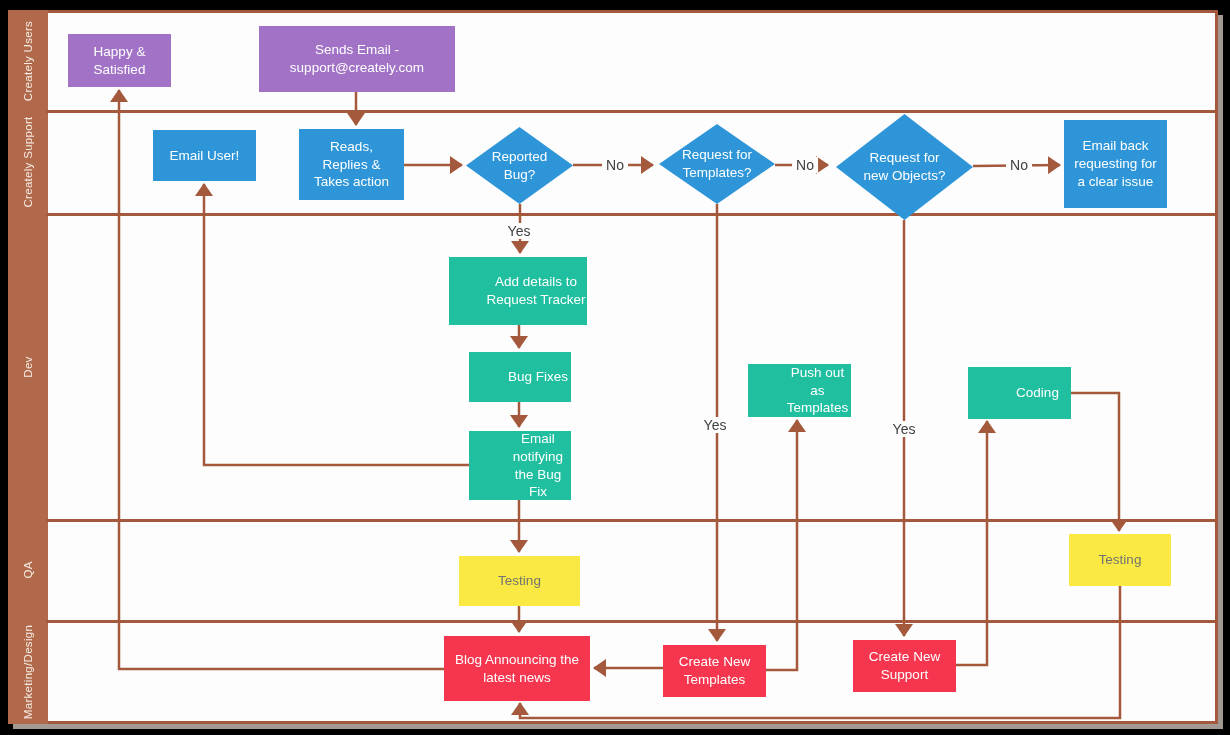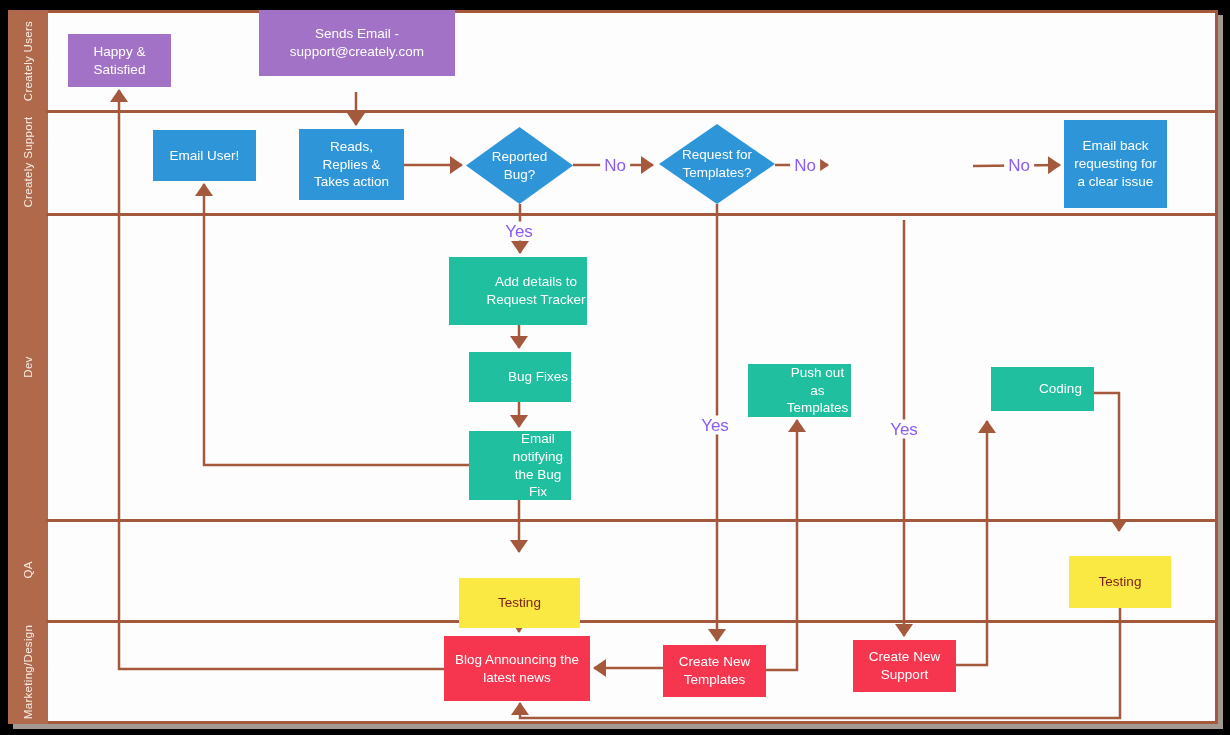--- a/index.html
+++ b/index.html
@@ -8,28 +8,28 @@
   .diagram-bg{position:absolute;left:8px;top:10px;width:1210px;height:714px;
               background:#fdfdfd;border:3px solid #a4593c;box-sizing:border-box;
               box-shadow:5px 5px 0 0 #a29a92;}
   .sidebar{position:absolute;left:8px;top:10px;width:40px;height:714px;background:#b0694b;}
   .lane-line{position:absolute;height:3px;background:#a4593c;left:46px;width:1172px;}
   .lane-label{position:absolute;color:#f7ece3;font-size:11.5px;letter-spacing:.3px;
               writing-mode:vertical-rl;transform:translate(-50%,-50%) rotate(180deg);
               white-space:nowrap;}
   svg.edges{position:absolute;left:0;top:0;width:1230px;height:735px;}
   .edge-label{position:absolute;transform:translate(-50%,-50%);background:#fdfdfd;
-              color:#8b5cf6;font-size:17px;padding:1px 4px;line-height:1;}
+              color:#404040;font-size:14px;padding:1px 4px;line-height:1;}
   .node{position:absolute;display:flex;align-items:center;justify-content:center;
         text-align:center;color:#fff;font-size:13.5px;line-height:1.33;box-sizing:border-box;}
   .node>span{display:block;}
   .purple{background:#a172c5;}
   .blue{background:#2e96d8;}
   .green{background:#1fbf9f;padding-left:36px;}
-  .yellow{background:#f9e942;color:#7f1d1d;margin-top:22px;}
+  .yellow{background:#f9e942;color:#737373;}
   .red{background:#f5364e;}
   .diamond{background:#2e96d8;clip-path:polygon(50% 0,100% 50%,50% 100%,0 50%);}
 </style>
 </head>
 <body>
 
 <div class="screen">
 
   <div class="diagram-bg"></div>
   <div class="sidebar"></div>
@@ -77,51 +77,54 @@
   <div class="edge-label" style="left:615px;top:165px">No</div>
   <div class="edge-label" style="left:805px;top:165px">No</div>
   <div class="edge-label" style="left:1019px;top:165px">No</div>
   <div class="edge-label" style="left:519px;top:231px">Yes</div>
   <div class="edge-label" style="left:715px;top:425px">Yes</div>
   <div class="edge-label" style="left:904px;top:429px">Yes</div>
 
   <div class="node purple" style="left:68px;top:34px;width:103px;height:53px">
     <span style="width:92px">Happy &amp; Satisfied</span>
     </div>
-  <div class="node purple" style="left:259px;top:10px;width:196px;height:66px">
+  <div class="node purple" style="left:259px;top:26px;width:196px;height:66px">
     <span style="width:180px">Sends Email - support@creately.com</span>
     </div>
   <div class="node blue" style="left:153px;top:130px;width:103px;height:51px">
     <span>Email User!</span>
     </div>
   <div class="node blue" style="left:299px;top:129px;width:105px;height:71px">
     <span style="width:90px">Reads, Replies &amp; Takes action</span>
     </div>
   <div class="node diamond" style="left:466px;top:127px;width:107px;height:77px">
     <span style="width:70px">Reported Bug?</span>
     </div>
   <div class="node diamond" style="left:659px;top:124px;width:116px;height:80px">
     <span style="width:84px">Request for Templates?</span>
+    </div>
+  <div class="node diamond" style="left:836px;top:114px;width:137px;height:106px">
+    <span style="width:96px">Request for new Objects?</span>
     </div>
   <div class="node blue" style="left:1064px;top:120px;width:103px;height:88px">
     <span style="width:86px">Email back requesting for a clear issue</span>
     </div>
   <div class="node green" style="left:449px;top:257px;width:138px;height:68px">
     <span style="width:120px">Add details to Request Tracker</span>
     </div>
   <div class="node green" style="left:469px;top:352px;width:102px;height:50px">
     <span>Bug Fixes</span>
     </div>
   <div class="node green" style="left:469px;top:431px;width:102px;height:69px">
     <span style="width:86px">Email notifying the Bug Fix</span>
     </div>
   <div class="node green" style="left:748px;top:364px;width:103px;height:53px">
     <span style="width:88px">Push out as Templates</span>
     </div>
-  <div class="node green" style="left:991px;top:367px;width:103px;height:44px">
+  <div class="node green" style="left:968px;top:367px;width:103px;height:52px">
     <span>Coding</span>
     </div>
   <div class="node yellow" style="left:459px;top:556px;width:121px;height:50px">
     <span>Testing</span>
     </div>
   <div class="node yellow" style="left:1069px;top:534px;width:102px;height:52px">
     <span>Testing</span>
     </div>
   <div class="node red" style="left:444px;top:636px;width:146px;height:65px">
     <span style="width:130px">Blog Announcing the latest news</span>

